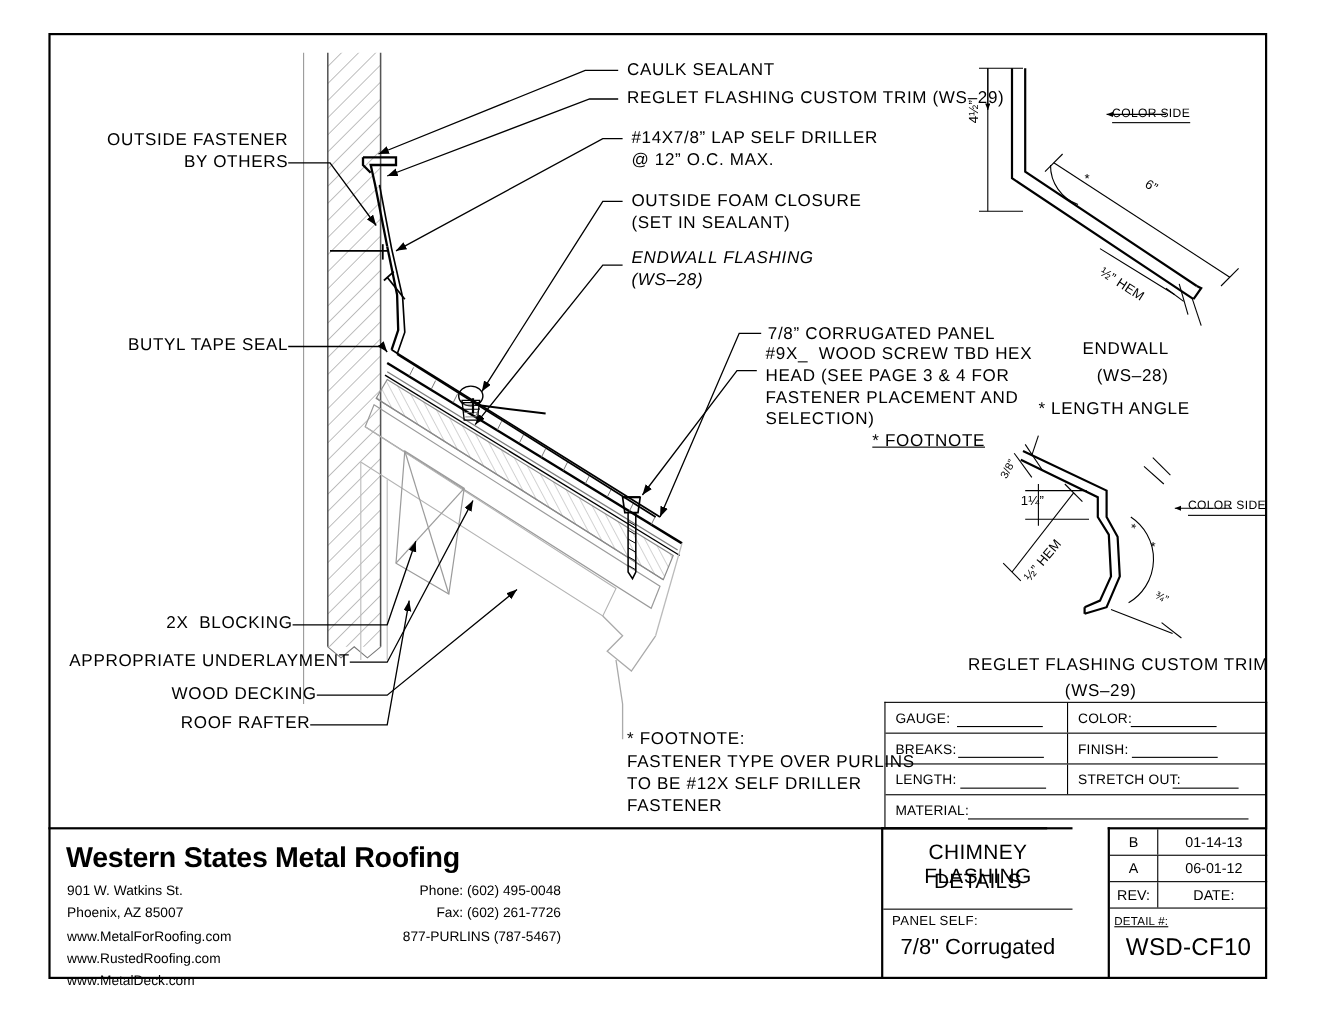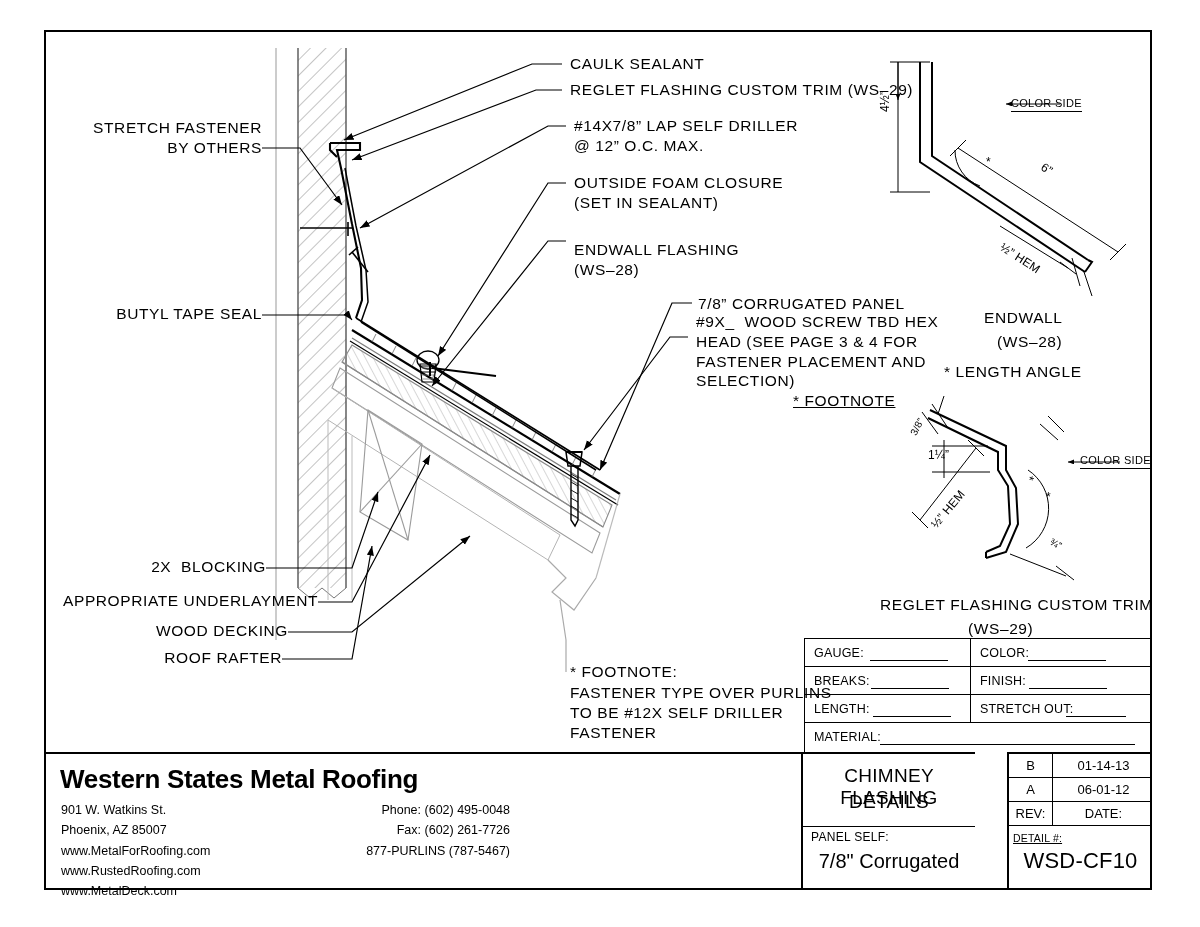--- a/index.html
+++ b/index.html
@@ -237,35 +237,35 @@
       <path d="M1028,470 A46,46 0 0 1 1026,548" stroke-width="1"></path>
 
       <line x1="1010" y1="554" x2="1066" y2="576"></line>
       <line x1="1056" y1="566" x2="1074" y2="580"></line>
 
       <line x1="1040" y1="424" x2="1058" y2="440"></line>
       <line x1="1048" y1="416" x2="1064" y2="432"></line>
     </g>
   </svg>
 
-  <div class="lbl callout r" style="left:76px;top:118px;width:186px;">STRETCH FASTENER
+  <div class="lbl callout r" style="left:76px;top:118px;width:186px;">OUTSIDE FASTENER
 BY OTHERS</div>
   <div class="lbl callout r" style="left:62px;top:304px;width:200px;">BUTYL TAPE SEAL</div>
   <div class="lbl callout r" style="left:86px;top:557px;width:180px;">2X  BLOCKING</div>
   <div class="lbl callout r" style="left:30px;top:591px;width:288px;">APPROPRIATE UNDERLAYMENT</div>
   <div class="lbl callout r" style="left:88px;top:621px;width:200px;">WOOD DECKING</div>
   <div class="lbl callout r" style="left:90px;top:648px;width:192px;">ROOF RAFTER</div>
 
   <div class="lbl callout" style="left:570px;top:54px;">CAULK SEALANT</div>
   <div class="lbl callout" style="left:570px;top:80px;">REGLET FLASHING CUSTOM TRIM (WS–29)</div>
   <div class="lbl callout" style="left:574px;top:116px;">#14X7/8” LAP SELF DRILLER
 @ 12” O.C. MAX.</div>
   <div class="lbl callout" style="left:574px;top:173px;">OUTSIDE FOAM CLOSURE
 (SET IN SEALANT)</div>
-  <div class="lbl callout" style="left:574px;top:240px;">ENDWALL FLASHING
+  <div class="lbl callout" style="left:574px;top:225px;font-style:italic;">ENDWALL FLASHING
 (WS–28)</div>
   <div class="lbl callout" style="left:698px;top:294px;">7/8” CORRUGATED PANEL</div>
   <div class="lbl callout" style="left:696px;top:312px;">#9X_  WOOD SCREW TBD HEX
 HEAD (SEE PAGE 3 &amp; 4 FOR
 FASTENER PLACEMENT AND
 SELECTION)</div>
   <div class="lbl callout" style="left:793px;top:391px;text-decoration:underline;">* FOOTNOTE</div>
 
   <div class="lbl callout" style="left:570px;top:662px;">* FOOTNOTE:</div>
   <div class="lbl callout" style="left:570px;top:683px;">FASTENER TYPE OVER PURLINS

